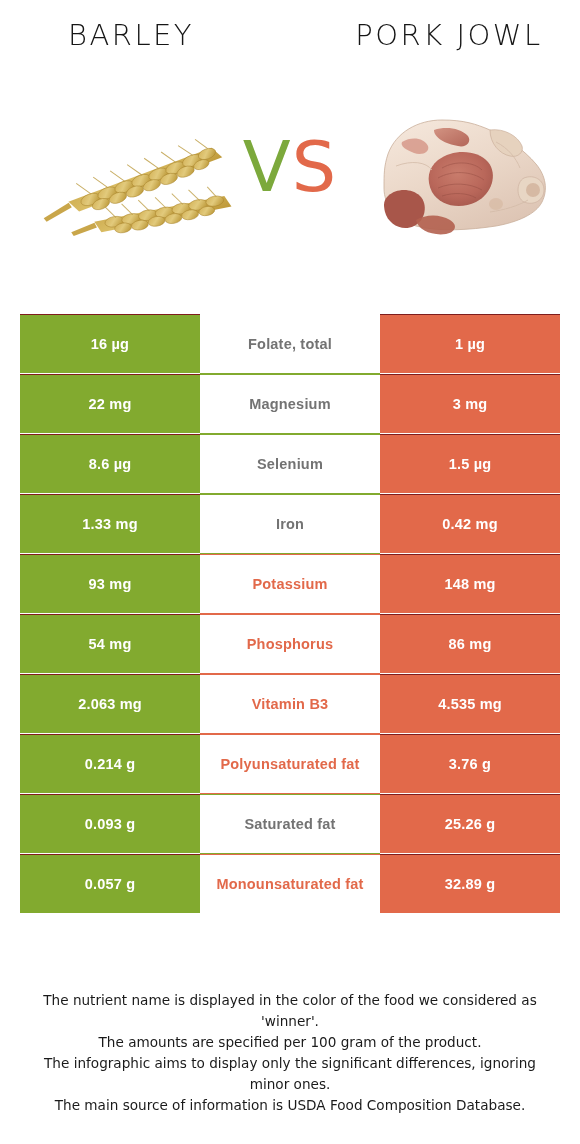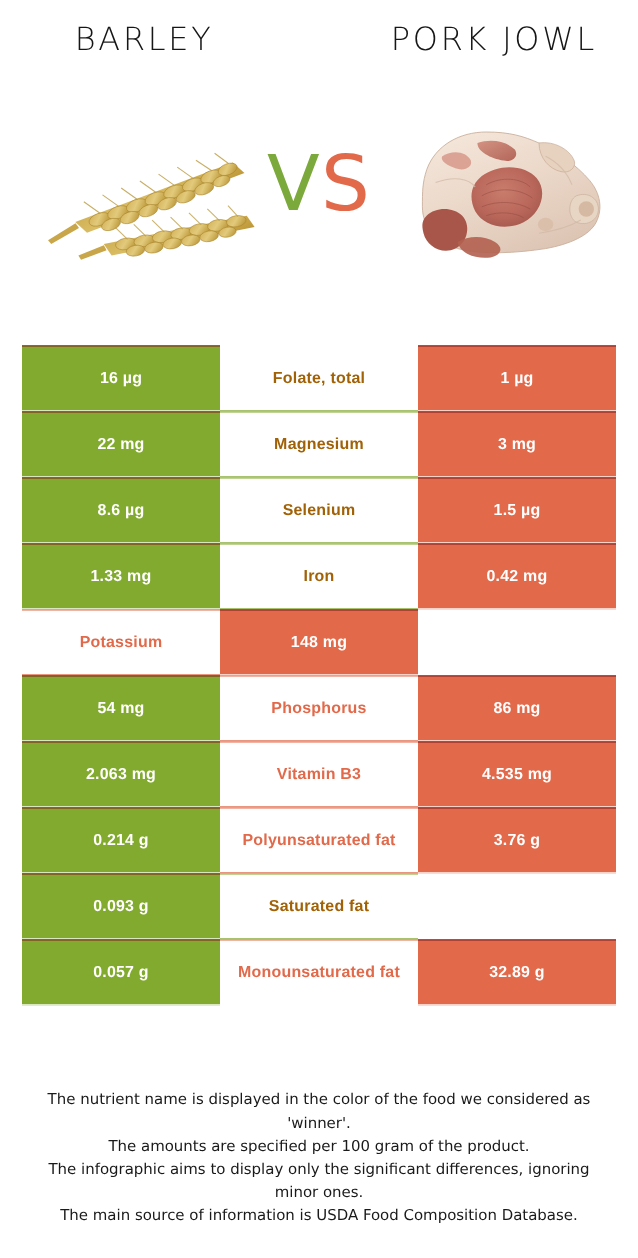--- a/index.html
+++ b/index.html
@@ -103,21 +103,21 @@
     align-items: center;
     justify-content: center;
     background: #ffffff;
     font-size: 14.5px;
     font-weight: 700;
     letter-spacing: 0.2px;
     text-align: center;
     border-top: 1px solid transparent;
     border-bottom: 1px solid transparent;
   }
-  .row.win-green  .cell-mid { color: #a16207; border-color: #82AA2F; }
+  .row.win-green  .cell-mid { color: #737373; border-color: #82AA2F; }
   .row.win-orange .cell-mid { color: #E2694A; border-color: #E2694A; }
   .row:first-child .cell-mid { border-top-color: transparent; }
   .row:last-child  .cell-mid { border-bottom-color: transparent; }
 
   
   #footer {
     position: absolute;
     left: 0; right: 0;
     top: 966px;
     padding: 0 24px;
@@ -296,20 +296,21 @@
       <div class="cell-left">8.6 µg</div>
       <div class="cell-mid">Selenium</div>
       <div class="cell-right">1.5 µg</div>
     </div>
     <div class="row win-green">
       <div class="cell-left">1.33 mg</div>
       <div class="cell-mid">Iron</div>
       <div class="cell-right">0.42 mg</div>
     </div>
     <div class="row win-orange">
+      <div class="cell-left">93 mg</div>
       <div class="cell-mid">Potassium</div>
       <div class="cell-right">148 mg</div>
     </div>
     <div class="row win-orange">
       <div class="cell-left">54 mg</div>
       <div class="cell-mid">Phosphorus</div>
       <div class="cell-right">86 mg</div>
     </div>
     <div class="row win-orange">
       <div class="cell-left">2.063 mg</div>
@@ -317,20 +318,21 @@
       <div class="cell-right">4.535 mg</div>
     </div>
     <div class="row win-orange">
       <div class="cell-left">0.214 g</div>
       <div class="cell-mid">Polyunsaturated fat</div>
       <div class="cell-right">3.76 g</div>
     </div>
     <div class="row win-green">
       <div class="cell-left">0.093 g</div>
       <div class="cell-mid">Saturated fat</div>
+      <div class="cell-right">25.26 g</div>
     </div>
     <div class="row win-orange">
       <div class="cell-left">0.057 g</div>
       <div class="cell-mid">Monounsaturated fat</div>
       <div class="cell-right">32.89 g</div>
     </div>
   </div>
 
 <div id="footer">
   <p>The nutrient name is displayed in the color of the food we considered as 'winner'.</p>

